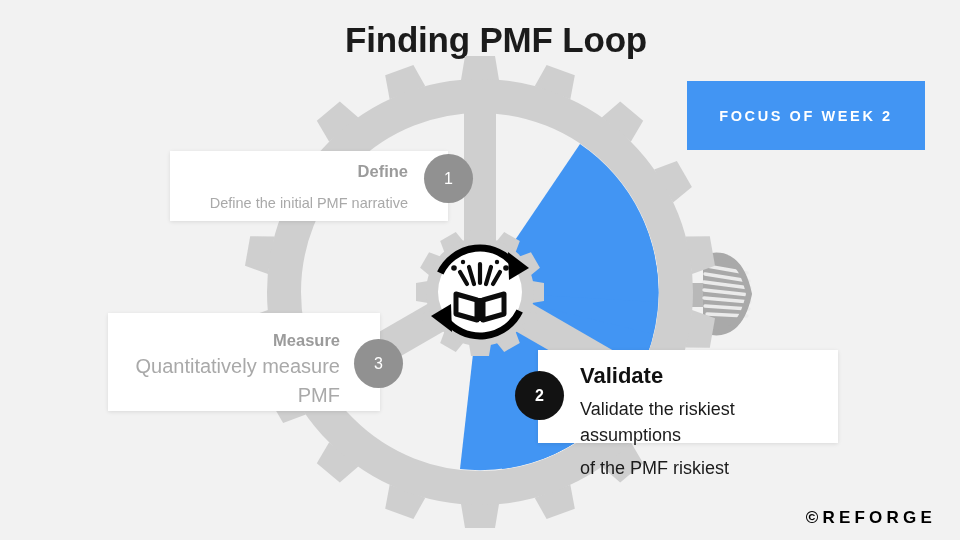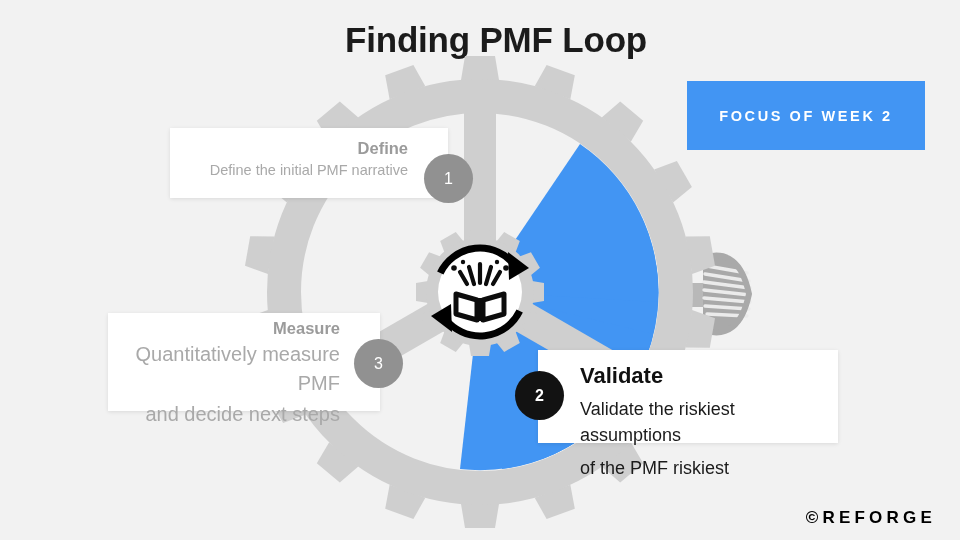--- a/index.html
+++ b/index.html
@@ -69,31 +69,31 @@
   .card.gray { text-align: right; color: #9b9b9b; }
   .card.gray .card-title { color: #9b9b9b; }
   .card.gray .card-body  { color: #a9a9a9; }
 
   
   .card.dark { text-align: left; }
   .card.dark .card-title { color: #111111; }
   .card.dark .card-body  { color: #1b1b1b; }
 
   #card-define {
-    left: 170px; top: 128px;
+    left: 170px; top: 151px;
     width: 278px; height: 70px;
     padding: 11px 40px 0 14px;
   }
   #card-define .card-title { font-size: 16.5px; }
-  #card-define .card-body  { font-size: 14.5px; margin-top: 2px; }
+  #card-define .card-body  { font-size: 14.5px; margin-top: 12px; }
 
   #card-measure {
     left: 108px; top: 313px;
     width: 272px; height: 98px;
-    padding: 6px 40px 0 14px;
+    padding: 18px 40px 0 14px;
   }
   #card-measure .card-title { font-size: 16.5px; }
   #card-measure .card-body  { font-size: 20px; margin-top: 2px; }
 
   #card-validate {
     left: 538px; top: 350px;
     width: 300px; height: 93px;
     padding: 13px 12px 0 42px;
   }
   #card-validate .card-title { font-size: 22px; }
@@ -322,21 +322,20 @@
     <div class="card-title">Define</div>
     <div class="card-body">Define the initial PMF narrative</div>
   </div>
   <div class="step-circle gray" id="circle-1">
     <span>1</span>
   </div>
 
   <div class="card gray" id="card-measure">
     <div class="card-title">Measure</div>
     <div class="card-body">Quantitatively measure PMF</div>
-    <div class="card-body">and decide next steps</div>
   </div>
   <div class="step-circle gray" id="circle-3">
     <span>3</span>
   </div>
 
   <div class="card dark" id="card-validate">
     <div class="card-title">Validate</div>
     <div class="card-body">Validate the riskiest assumptions</div>
     <div class="card-body">of the PMF riskiest</div>
   </div>

